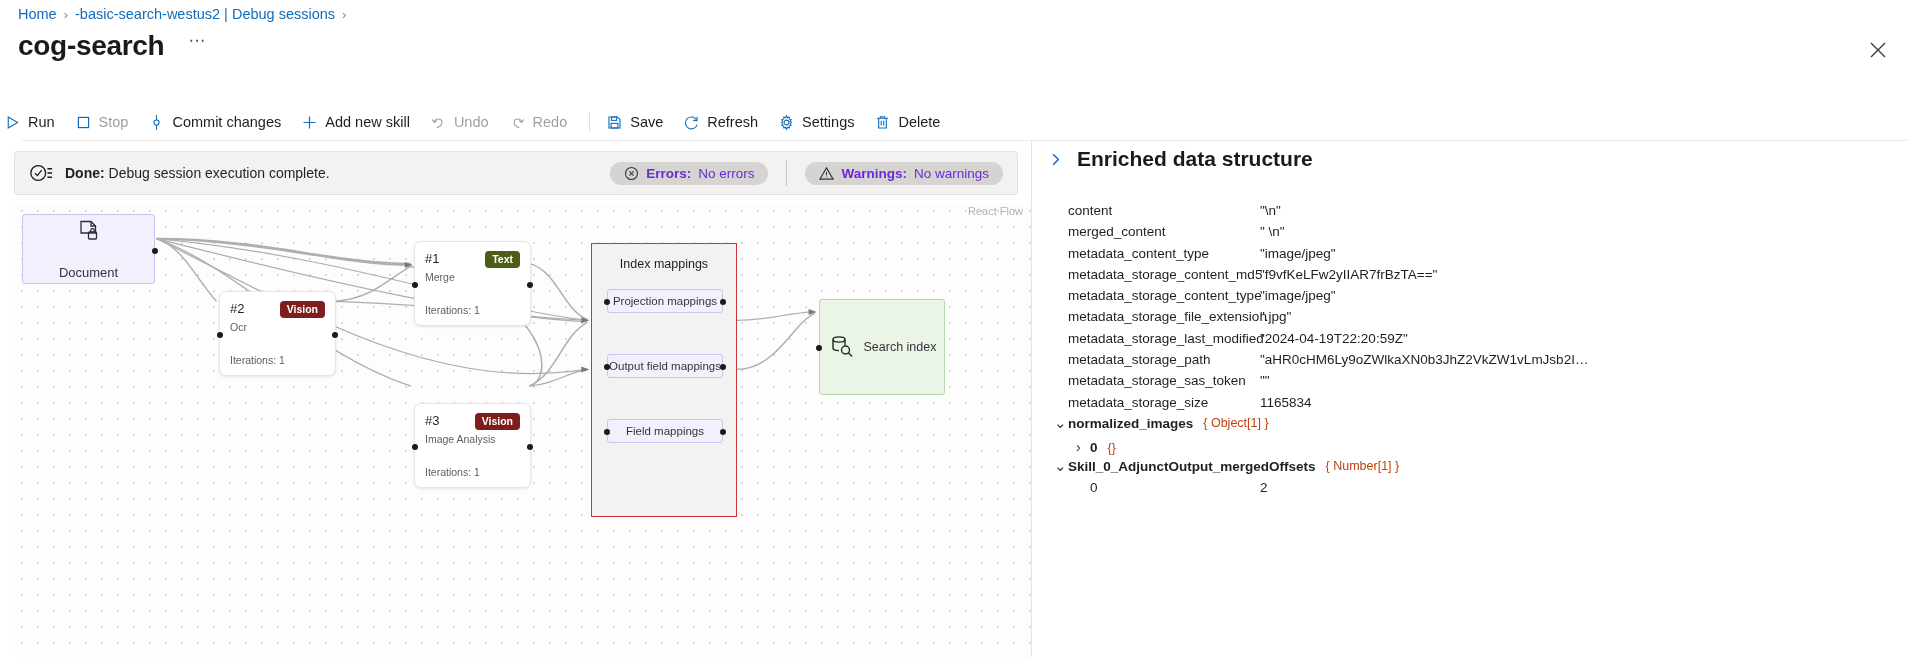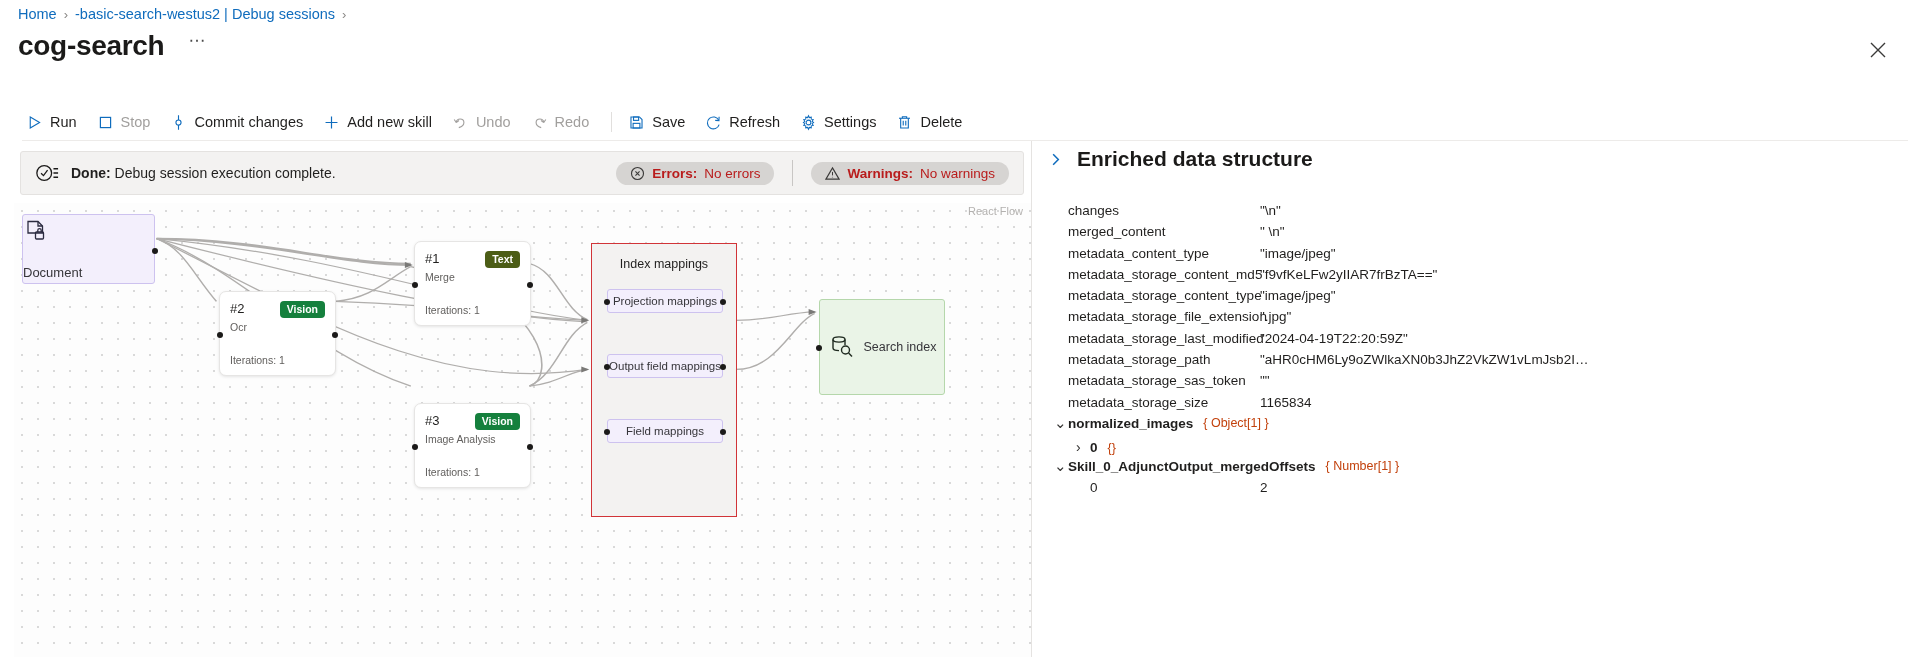--- a/index.html
+++ b/index.html
@@ -35,21 +35,21 @@
   .close-btn {
     position:absolute; right:18px; top:38px;
     width:24px; height:24px; cursor:pointer;
     color:#3b3a39;
   }
   .close-btn svg { display:block; }
 
   
   .toolbar {
     position:absolute; left:0; right:0; top:104px; height:36px;
-    display:flex; align-items:center; padding-left:22px;
+    display:flex; align-items:center; 
     font-size:14.5px;
   }
   .tb-item {
     display:flex; align-items:center; gap:7px;
     padding:4px 10px 4px 4px; margin-right:6px;
     cursor:pointer; color:#201f1e; white-space:nowrap;
   }
   .tb-item.disabled { color:#a19f9d; cursor:default; }
   .tb-item .ico { width:17px; height:17px; display:block; flex:none; color:#0f6cbd; }
   .tb-item.disabled .ico { color:#a19f9d; }
@@ -70,32 +70,32 @@
     position:absolute; left:1031px; top:141px; width:1px; bottom:0;
     background:#e5e3e1;
   }
   .right-panel {
     position:absolute; left:1032px; top:141px; right:0; bottom:0;
     background:#ffffff; overflow:hidden;
   }
 
   
   .status-strip {
-    position:absolute; left:20px; top:10px; width:1004px; height:44px;
+    position:absolute; left:14px; top:10px; width:1004px; height:44px;
     background:#f3f2f1; border:1px solid #e4e2e0; border-radius:3px;
     display:flex; align-items:center; padding:0 14px;
   }
   .status-icon { width:24px; height:24px; color:#1b1a19; flex:none; }
   .status-text { margin-left:12px; font-size:14px; color:#201f1e; }
   .status-text b { font-weight:700; }
   .status-right { margin-left:auto; display:flex; align-items:center; gap:0; }
   .pill {
     display:flex; align-items:center; gap:7px;
     background:#d6d4d2; border-radius:13px;
-    padding:4px 14px; font-size:13.5px; color:#b91c1c;
+    padding:4px 14px; font-size:13.5px; color:#6d28d9;
     cursor:pointer; white-space:nowrap;
   }
   .pill b { font-weight:700; }
   .pill .pico { width:15px; height:15px; flex:none; }
   .pill-sep { width:1px; height:26px; background:#c8c6c4; margin:0 18px; }
 
   
   .flow {
     position:absolute; left:14px; top:62px; right:0; bottom:0;
     background-color:#fdfdfd;
@@ -105,39 +105,39 @@
   }
   .flow-watermark {
     position:absolute; right:8px; top:2px;
     font-size:11px; color:#b3b1af;
   }
   .node { position:absolute; }
 
   .node-doc {
     left:8px; top:11px; width:133px; height:70px;
     background:#f3effc; border:1px solid #cdc2ef; border-radius:3px;
-    display:flex; flex-direction:column; justify-content:center;
+    display:flex; flex-direction:column; align-items:center; justify-content:center;
     gap:20px;
   }
   .node-doc .dico { width:26px; height:26px; color:#2b2b40; }
   .node-doc .dlabel { font-size:13px; color:#36353a; }
 
   .skill-node {
     background:#ffffff; border:1px solid #e6e5e4; border-radius:7px;
     box-shadow:0 1px 3px rgba(0,0,0,.10);
     width:117px; height:85px; padding:9px 10px;
   }
   .skill-head { display:flex; align-items:flex-start; justify-content:space-between; }
   .skill-num { font-size:13px; color:#201f1e; }
   .skill-badge {
     font-size:10.5px; font-weight:700; color:#fff;
     border-radius:4px; padding:2px 7px; line-height:1.25;
   }
   .badge-text { background:#4c5d16; }
-  .badge-vision { background:#15803d; }
+  .badge-vision { background:#7f1d1d; }
   .skill-sub { font-size:10.5px; color:#605e5c; margin-top:3px; }
   .skill-iter { font-size:10.5px; color:#605e5c; position:absolute; left:10px; bottom:9px; }
 
   .node-skill1 { left:400px; top:38px; }
   .node-skill2 { left:205px; top:88px; }
   .node-skill3 { left:400px; top:200px; }
 
   .group-index {
     position:absolute; left:577px; top:40px; width:146px; height:274px;
     background:#f3f2f1; border:1px solid #d13438; border-radius:0;
@@ -500,21 +500,21 @@
         <path d="M5.5 2.5 L11 8 L5.5 13.5"></path>
       </svg>
     </span>
     <span class="rp-title">Enriched data structure</span>
   </div>
 
   <div class="rp-rows" id="rp-rows">
       <div class="rp-row">
         <span class="rp-keywrap lvl1">
           <span class="rp-caret"></span>
-          <span class="rp-keyname">changes</span>
+          <span class="rp-keyname">content</span>
         </span>
         <span class="rp-val">"\n"</span>
       </div>
       <div class="rp-row">
         <span class="rp-keywrap lvl1">
           <span class="rp-caret"></span>
           <span class="rp-keyname">merged_content</span>
         </span>
         <span class="rp-val">" \n"</span>
       </div>

